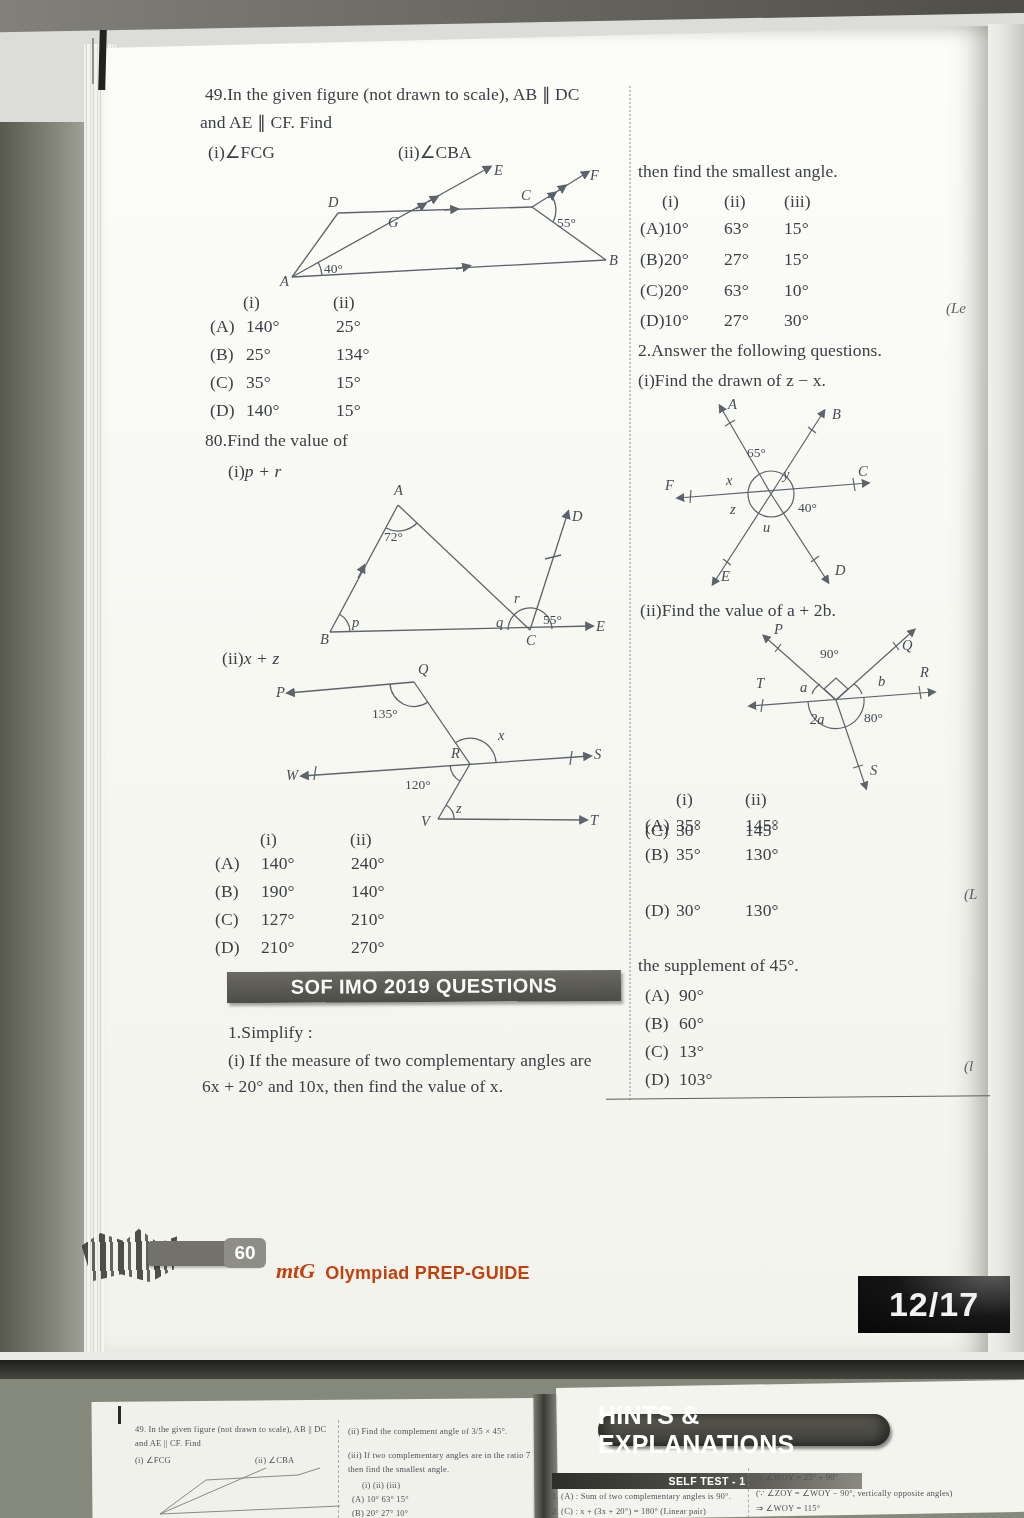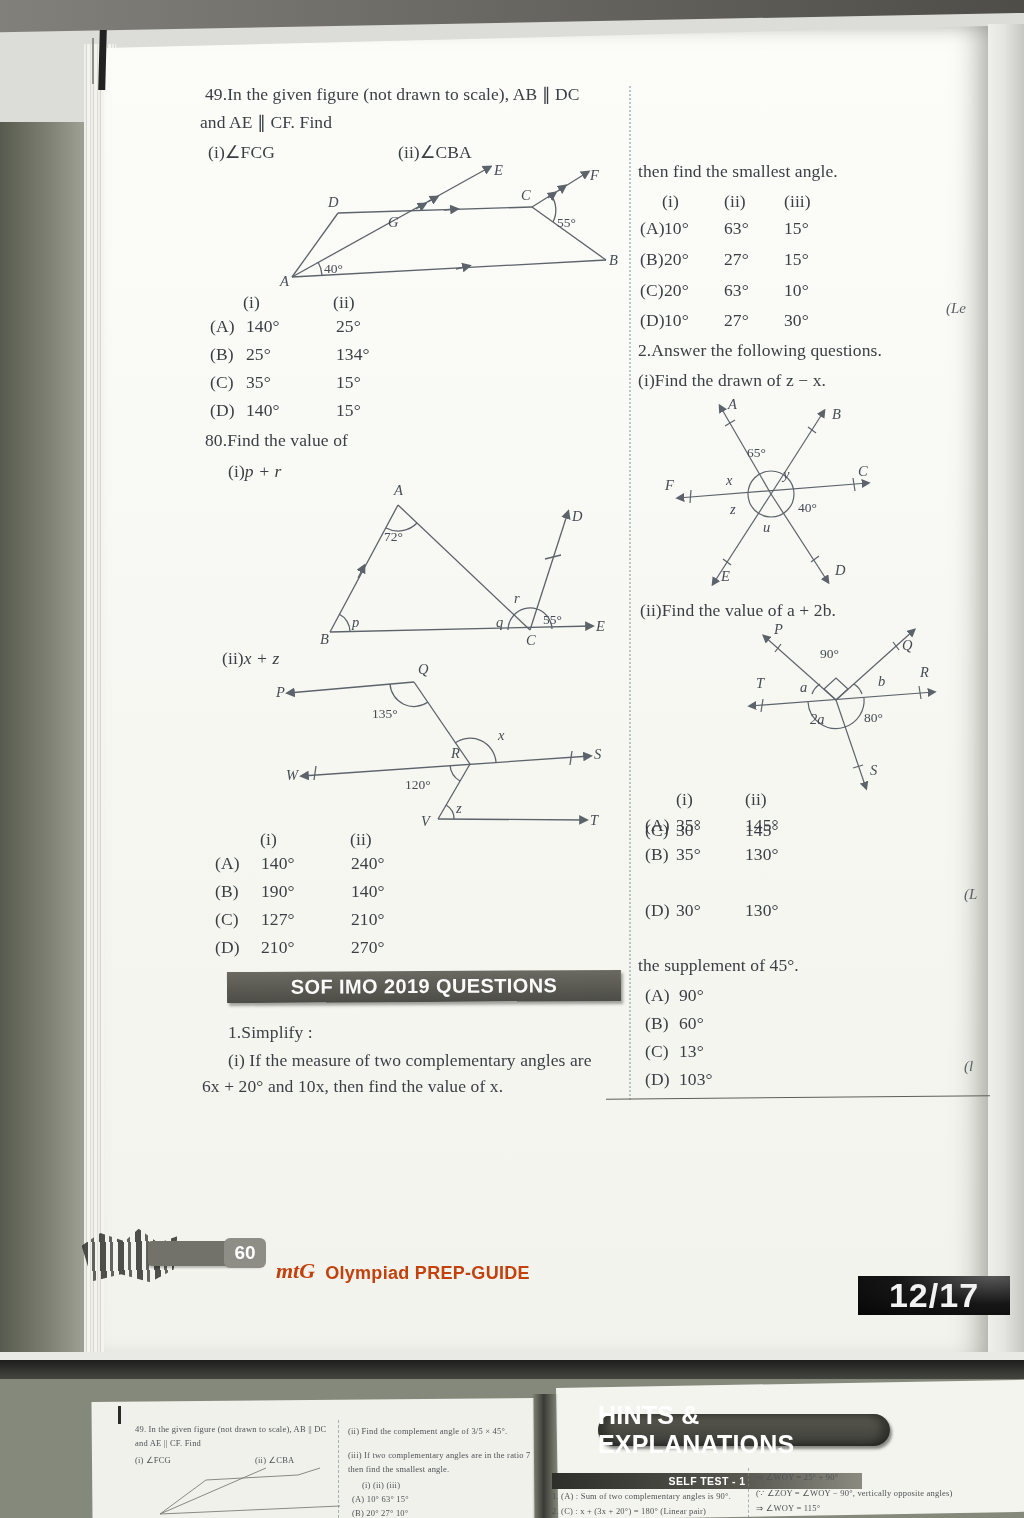--- a/index.html
+++ b/index.html
@@ -43,21 +43,21 @@
   .scribble{position:absolute;left:82px;top:1226px;width:96px;height:60px;opacity:.85;transform:rotate(-2deg);
     background:repeating-linear-gradient(90deg,#31312d 0 6px,transparent 6px 10px,#4a4a44 10px 13px,transparent 13px 18px);
     clip-path:polygon(0% 30%,20% 10%,45% 25%,60% 5%,80% 30%,100% 20%,95% 75%,70% 95%,40% 80%,10% 90%);}
   .footer-bar{position:absolute;left:148px;top:1241px;width:114px;height:25px;background:#72726a;border-radius:4px;
     box-shadow:0 2px 2px rgba(0,0,0,.25);}
   .footer-num{position:absolute;left:224px;top:1238px;width:42px;height:30px;background:#8e8e86;border-radius:6px;
     color:#fff;font:700 19px "Liberation Sans",sans-serif;display:flex;align-items:center;justify-content:center;}
   .footer-brand-row{position:absolute;left:276px;top:1238px;display:flex;align-items:flex-end;color:#c2410c;margin-top:20px;}
   .footer-brand{font:italic 700 22px "Liberation Serif",serif;}
   .footer-title{font:700 18px "Liberation Sans",sans-serif;margin-left:10px;letter-spacing:.3px;}
-  .page-indicator{position:absolute;left:858px;top:1276px;width:152px;height:39px;
+  .page-indicator{position:absolute;left:858px;top:1276px;width:152px;height:57px;
     background:radial-gradient(130% 150% at 88% 0%,#585858 0%,#161616 48%,#050505 100%);
     display:flex;align-items:center;justify-content:center;color:#f2f2f2;
     font:700 34px "Liberation Sans",sans-serif;letter-spacing:1px;}
   
   #photo-thumb{position:absolute;left:0;top:1360px;width:1024px;height:158px;overflow:hidden;background:#85897b;}
   .thumb-topedge{position:absolute;left:0;top:0;width:100%;height:19px;background:linear-gradient(180deg,#1e1e1d,#454540);}
   .thumb-left-page{position:absolute;left:92px;top:40px;width:442px;height:120px;background:#f1f1ec;transform:rotate(-.5deg);}
   .thumb-right-page{position:absolute;left:556px;top:28px;width:470px;height:132px;background:#f4f4ef;
     transform:rotate(-1deg);transform-origin:0 0;}
   .thumb-stack{position:absolute;left:88px;top:44px;width:26px;height:116px;

